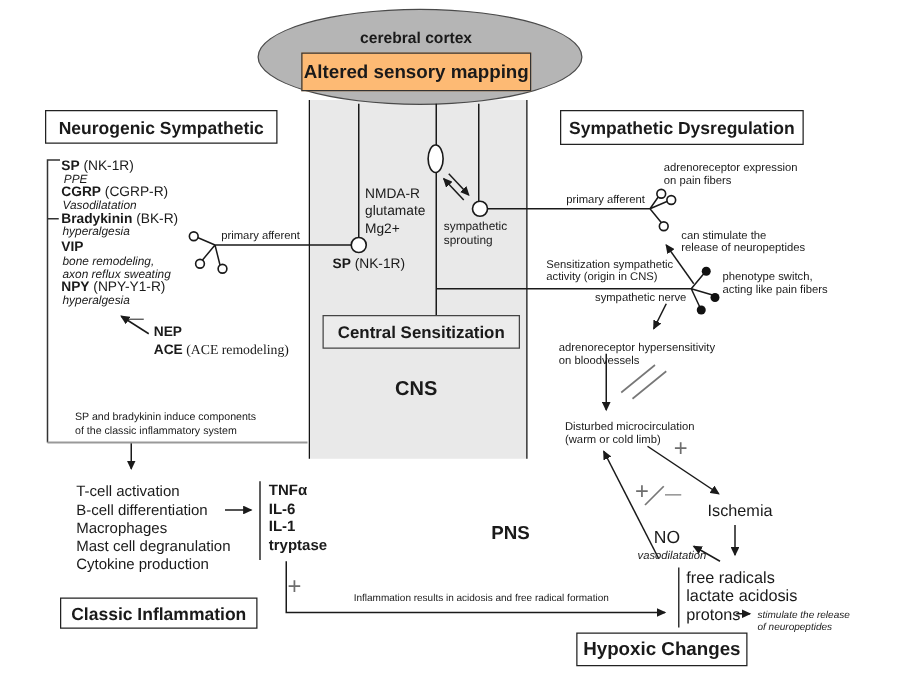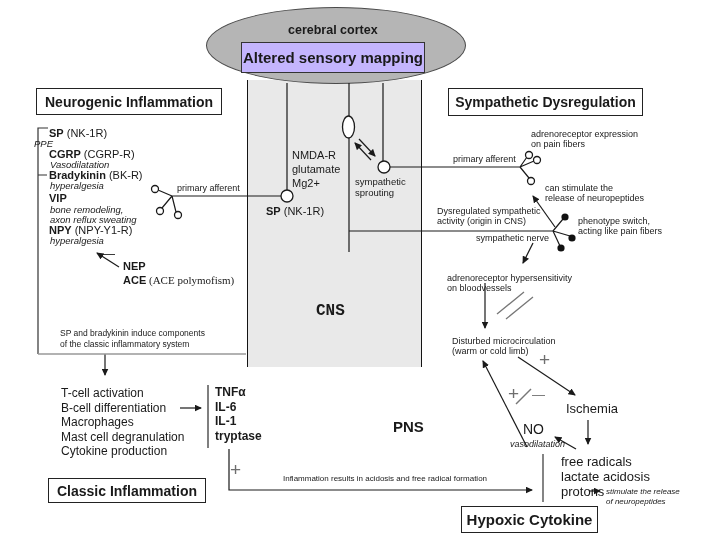--- a/index.html
+++ b/index.html
@@ -77,72 +77,73 @@
       <circle cx="537" cy="160" r="3.5"></circle>
       <circle cx="531" cy="181" r="3.5"></circle>
     </g>
     <g fill="#111">
       <circle cx="565" cy="217" r="3.6"></circle>
       <circle cx="572" cy="238" r="3.6"></circle>
       <circle cx="561" cy="248" r="3.6"></circle>
     </g>
   </svg>
 
-  <div class="box" style="left:36px;top:88px;width:184px;height:25px;font-size:14px;">Neurogenic Inflammation</div>
+  <div class="box" style="left:36px;top:88px;width:184px;height:25px;font-size:14px;">Neurogenic Sympathetic</div>
   <div class="box" style="left:448px;top:88px;width:193px;height:26px;font-size:14px;">Sympathetic Dysregulation</div>
-  <div class="box" style="left:241px;top:42px;width:182px;height:29px;font-size:15px;background:#c4b5fd;border-color:#333;">Altered sensory mapping</div>
+  <div class="box" style="left:241px;top:42px;width:182px;height:29px;font-size:15px;background:#fdba74;border-color:#333;">Altered sensory mapping</div>
+  <div class="box" style="left:258px;top:252px;width:156px;height:25px;font-size:13.5px;background:#ececec;border-color:#444;">Central Sensitization</div>
   <div class="box" style="left:48px;top:478px;width:156px;height:23px;font-size:14px;text-align:right;">Classic Inflammation</div>
-  <div class="box" style="left:461px;top:506px;width:135px;height:25px;font-size:15px;">Hypoxic Cytokine</div>
+  <div class="box" style="left:461px;top:506px;width:135px;height:25px;font-size:15px;">Hypoxic Changes</div>
 
-  <div class="lbl b" style="left:316px;top:303px;font-size:16px;font-family:Liberation Mono, monospace;">CNS</div>
+  <div class="lbl b" style="left:316px;top:303px;font-size:16px;">CNS</div>
   <div class="lbl b" style="left:393px;top:419px;font-size:15px;">PNS</div>
 
   <div class="lbl" style="left:49px;top:127px;font-size:11px;"><span class="b">SP</span><span> (NK-1R)</span></div>
-  <div class="lbl it" style="left:34px;top:139px;font-size:9.5px;">PPE</div>
+  <div class="lbl it" style="left:51px;top:139px;font-size:9.5px;">PPE</div>
   <div class="lbl" style="left:49px;top:148px;font-size:11px;"><span class="b">CGRP</span><span> (CGRP-R)</span></div>
   <div class="lbl it" style="left:50px;top:160px;font-size:9.5px;">Vasodilatation</div>
   <div class="lbl" style="left:49px;top:169px;font-size:11px;"><span class="b">Bradykinin</span><span> (BK-R)</span></div>
   <div class="lbl it" style="left:50px;top:181px;font-size:9.5px;">hyperalgesia</div>
   <div class="lbl" style="left:49px;top:192px;font-size:11px;"><span class="b">VIP</span><span></span></div>
   <div class="lbl it" style="left:50px;top:205px;font-size:9.5px;line-height:1.1;">bone remodeling,
 axon reflux sweating</div>
   <div class="lbl" style="left:49px;top:224px;font-size:11px;"><span class="b">NPY</span><span> (NPY-Y1-R)</span></div>
   <div class="lbl it" style="left:50px;top:236px;font-size:9.5px;">hyperalgesia</div>
 
   <div class="lbl" style="left:103px;top:248px;font-size:12px;">—</div>
   <div class="lbl b" style="left:123px;top:260px;font-size:11px;">NEP</div>
-  <div class="lbl" style="left:123px;top:274px;font-size:11px;"><span class="b">ACE</span><span class="serif"> (ACE polymofism)</span></div>
+  <div class="lbl" style="left:123px;top:274px;font-size:11px;"><span class="b">ACE</span><span class="serif"> (ACE remodeling)</span></div>
 
   <div class="lbl" style="left:292px;top:149px;font-size:11px;line-height:1.27;">NMDA-R
 glutamate
 Mg2+</div>
   <div class="lbl" style="left:266px;top:205px;font-size:11px;"><span class="b">SP</span><span> (NK-1R)</span></div>
   <div class="lbl" style="left:355px;top:177px;font-size:9.5px;">sympathetic
 sprouting</div>
 
   <div class="lbl" style="left:177px;top:183px;font-size:9px;">primary afferent</div>
   <div class="lbl" style="left:453px;top:154px;font-size:9px;">primary afferent</div>
 
   <div class="lbl" style="left:545px;top:183px;font-size:9px;">can stimulate the
 release of neuropeptides</div>
   <div class="lbl" style="left:531px;top:129px;font-size:9px;">adrenoreceptor expression
 on pain fibers</div>
-  <div class="lbl" style="left:437px;top:206px;font-size:9px;">Dysregulated sympathetic
+  <div class="lbl" style="left:437px;top:206px;font-size:9px;">Sensitization sympathetic
 activity (origin in CNS)</div>
   <div class="lbl" style="left:578px;top:216px;font-size:9px;">phenotype switch,
 acting like pain fibers</div>
   <div class="lbl" style="left:476px;top:233px;font-size:9px;">sympathetic nerve</div>
   <div class="lbl" style="left:447px;top:273px;font-size:9px;">adrenoreceptor hypersensitivity
 on bloodvessels</div>
   <div class="lbl" style="left:452px;top:336px;font-size:9px;">Disturbed microcirculation
 (warm or cold limb)</div>
   <div class="lbl" style="left:566px;top:402px;font-size:13px;">Ischemia</div>
   <div class="lbl" style="left:523px;top:422px;font-size:14px;">NO</div>
   <div class="lbl it" style="left:510px;top:439px;font-size:9px;">vasodilatation</div>
-  <div class="lbl" style="left:549px;top:454px;font-size:13px;line-height:1.17;margin-left:12px;">free radicals
+  <div class="lbl" style="left:549px;top:454px;font-size:13px;line-height:1.17;">free radicals
 lactate acidosis
 protons</div>
   <div class="lbl" style="left:606px;top:487px;font-size:8px;line-height:1.25;font-style:italic;">stimulate the release
 of neuropeptides</div>
 
   <div class="lbl grey" style="left:539px;top:349px;font-size:19px;">+</div>
   <div class="lbl grey" style="left:508px;top:383px;font-size:19px;">+</div>
   <div class="lbl grey" style="left:532px;top:388px;font-size:13px;">—</div>
   <div class="lbl grey" style="left:230px;top:459px;font-size:19px;">+</div>
 

